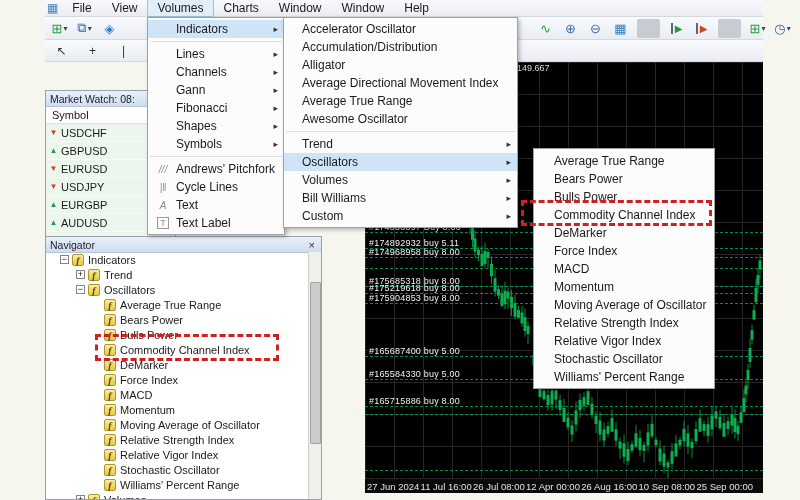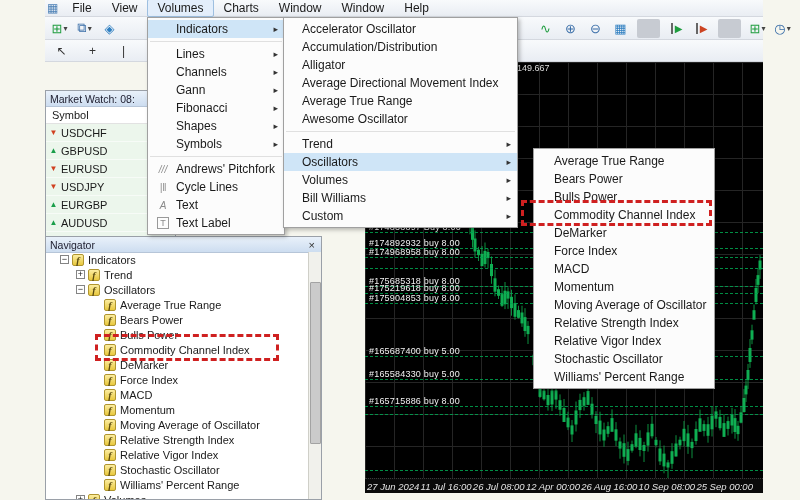--- a/index.html
+++ b/index.html
@@ -42,21 +42,21 @@
   
   .chart{position:absolute;left:365px;top:62px;width:398px;height:431px;background:#000;}
   .chart-grid{position:absolute;left:0;top:0;width:398px;height:416px;
     background-image:repeating-linear-gradient(to right,#252525 0 1px,transparent 1px 29px),
                      repeating-linear-gradient(to bottom,#252525 0 1px,transparent 1px 32px);}
   .candles{position:absolute;left:0;top:0;}
   .trade-line{position:absolute;left:0;width:398px;height:0;border-top:1px dashed #00a651;opacity:.85;}
   .trade-label{position:absolute;font-size:9px;color:#f2f2f2;white-space:nowrap;letter-spacing:.2px;}
   .price-label{position:absolute;left:152px;top:1px;font-size:9px;color:#ddd;}
   .timeline{position:absolute;left:0;bottom:0;width:398px;height:15px;background:#0a0a0a;border-top:1px dotted #3a3a3a;display:flex;justify-content:space-between;align-items:center;padding:0 10px 0 2px;box-sizing:border-box;}
-  .timeline span{font-size:9.5px;color:#e4e4e4;white-space:nowrap;font-style:italic;}
+  .timeline span{font-size:9.5px;color:#e4e4e4;white-space:nowrap;}
   
   .menu{position:absolute;background:#fcfcfc;border:1px solid #a0a0a0;box-shadow:2px 2px 4px rgba(0,0,0,.25);padding:2px 0;box-sizing:border-box;}
   .insert-menu{left:147px;top:17px;width:138px;z-index:10;}
   .indicators-submenu{left:283px;top:17px;width:235px;z-index:11;}
   .oscillators-submenu{left:533px;top:148px;width:182px;z-index:12;padding-top:3px;}
   .menu-row{height:18px;display:flex;align-items:center;font-size:12px;padding:0 6px 0 4px;white-space:nowrap;overflow:hidden;}
   .menu-row.hl{background:#cfe5f7;}
   .menu-row.separator{height:0;border-top:1px solid #e0e0e0;margin:3px 2px;padding:0;}
   .gutter{width:22px;flex:0 0 auto;text-align:center;font-size:10px;color:#8a8a8a;}
   .gutter.boxed{font-size:9px;}
@@ -348,21 +348,21 @@
         <div class="trade-line" style="top: 241px;"></div>
         <div class="trade-line" style="top: 294px;"></div>
         <div class="trade-line" style="top: 317px;"></div>
         <div class="trade-line" style="top: 344px;"></div>
         <div class="trade-line" style="top: 352px;"></div>
         <div class="trade-line" style="top: 408px;"></div>
       </div>
     <div>
 
     <div class="trade-label" style="left: 4px; top: 160px;">#174838897 Buy 8.00</div>
-        <div class="trade-label" style="left: 4px; top: 176px;">#174892932 buy 8.00</div>
+        <div class="trade-label" style="left: 4px; top: 176px;">#174892932 buy 5.11</div>
         <div class="trade-label" style="left: 4px; top: 185px;">#174968958 buy 8.00</div>
         <div class="trade-label" style="left: 4px; top: 214px;">#175685318 buy 8.00</div>
         <div class="trade-label" style="left: 4px; top: 221px;">#175219618 buy 8.00</div>
         <div class="trade-label" style="left: 4px; top: 231px;">#175904853 buy 8.00</div>
         <div class="trade-label" style="left: 4px; top: 284px;">#165687400 buy 5.00</div>
         <div class="trade-label" style="left: 4px; top: 307px;">#165584330 buy 5.00</div>
         <div class="trade-label" style="left: 4px; top: 334px;">#165715886 buy 8.00</div>
       </div>
     <div class="price-label">149.667</div>
     <div class="timeline">

